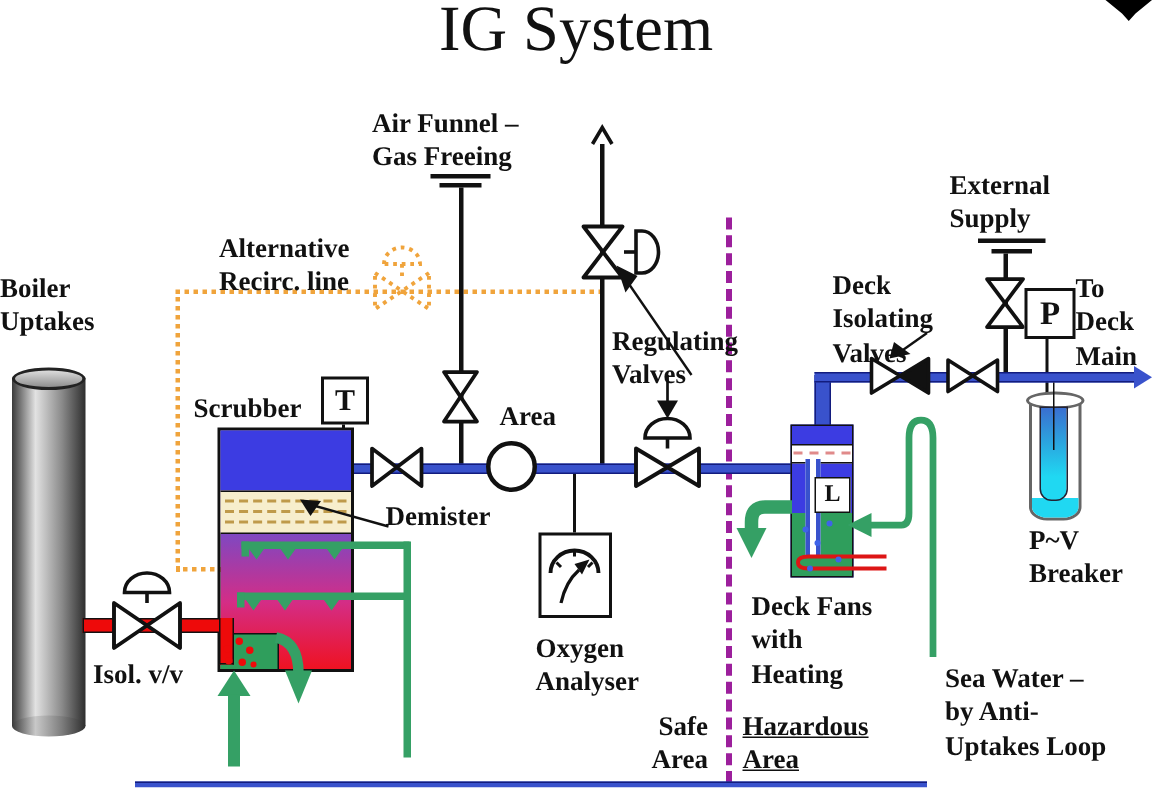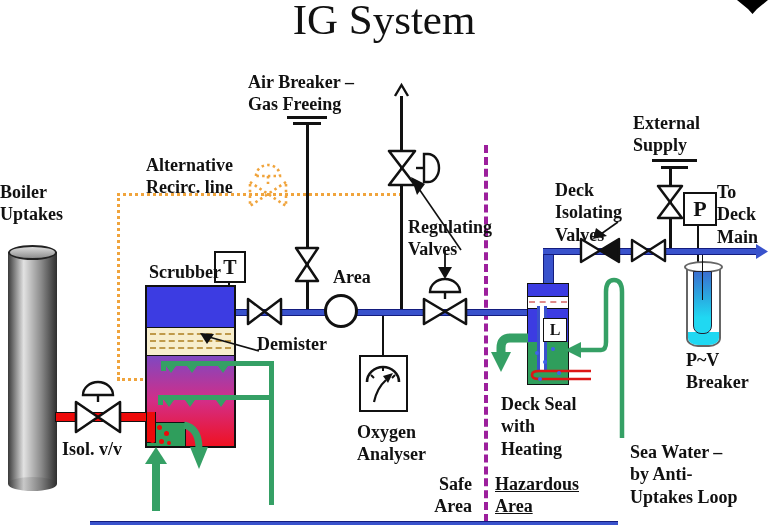--- a/index.html
+++ b/index.html
@@ -220,39 +220,39 @@
   </svg>
   <svg style="left:592px;top:220px;" width="28" height="22" viewBox="0 0 28 22">
     <line x1="26" y1="2" x2="9" y2="14" stroke="#111" stroke-width="1.6"></line>
     <polygon points="1,19 4,8 15,16" fill="#111"></polygon>
   </svg>
 
   <div class="lbl" style="left:146px;top:154px;">Alternative
 Recirc. line</div>
   <div class="lbl" style="left:0;top:181px;">Boiler
 Uptakes</div>
-  <div class="lbl" style="left:248px;top:71px;">Air Breaker –
+  <div class="lbl" style="left:248px;top:71px;">Air Funnel –
 Gas Freeing</div>
   <div class="lbl" style="left:408px;top:216px;">Regulating
 Valves</div>
   <div class="lbl" style="left:633px;top:112px;">External
 Supply</div>
   <div class="lbl" style="left:555px;top:179px;">Deck
 Isolating
 Valves</div>
   <div class="lbl" style="left:717px;top:181px;">To
 Deck
 Main</div>
-  <div class="lbl" style="left:129px;top:261px;margin-left:20px;">Scrubber</div>
+  <div class="lbl" style="left:129px;top:261px;">Scrubber</div>
   <div class="lbl" style="left:257px;top:333px;">Demister</div>
   <div class="lbl" style="left:62px;top:438px;">Isol. v/v</div>
   <div class="lbl" style="left:333px;top:266px;">Area</div>
   <div class="lbl" style="left:357px;top:421px;">Oxygen
 Analyser</div>
-  <div class="lbl" style="left:501px;top:393px;">Deck Seal
+  <div class="lbl" style="left:501px;top:393px;">Deck Fans
 with
 Heating</div>
   <div class="lbl" style="left:630px;top:441px;">Sea Water –
 by Anti-
 Uptakes Loop</div>
   <div class="lbl" style="left:686px;top:349px;">P~V
 Breaker</div>
   <div class="lbl" style="left:400px;top:473px;width:72px;text-align:right;">Safe
 Area</div>
   <div class="lbl" style="left:495px;top:473px;text-decoration:underline;">Hazardous

